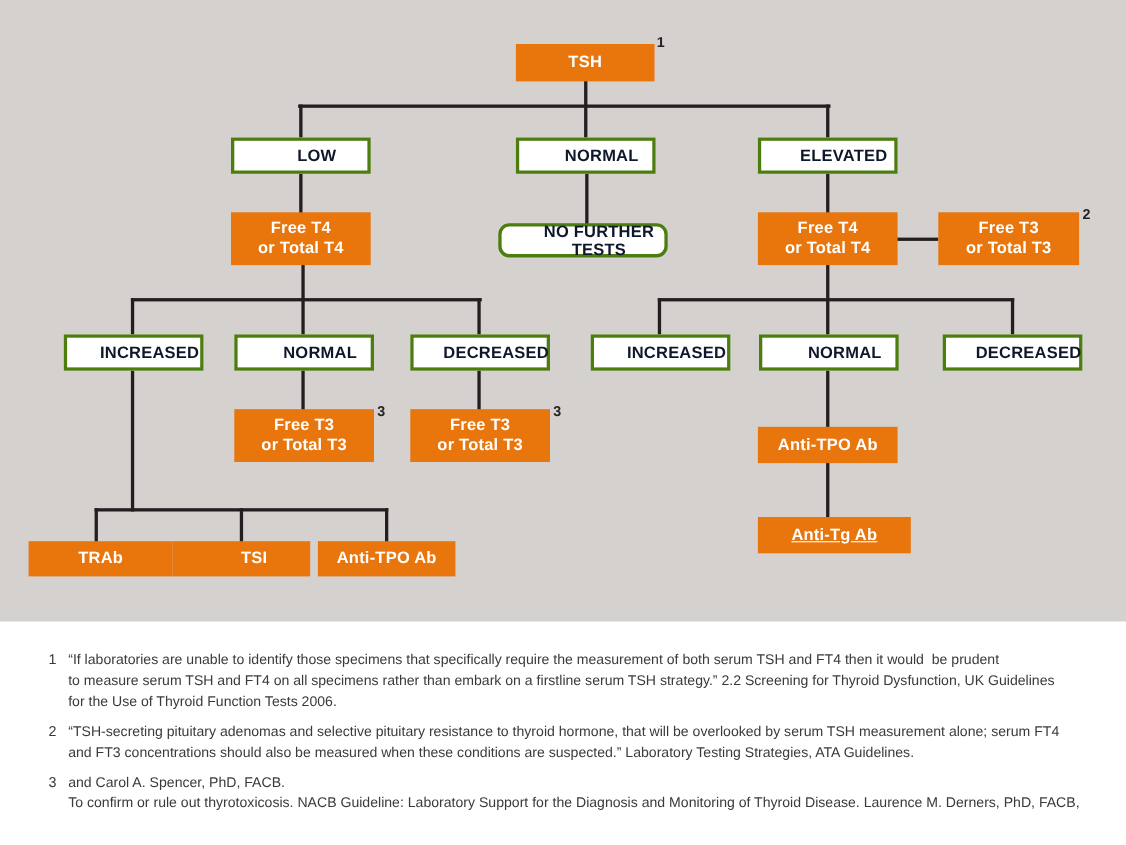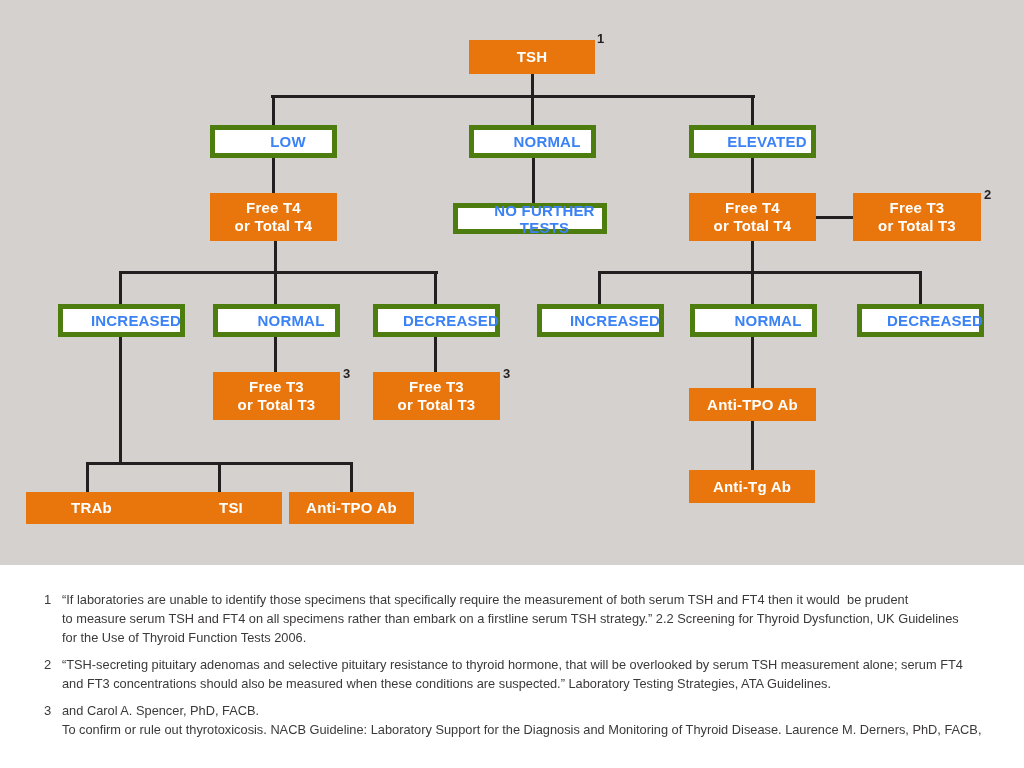--- a/index.html
+++ b/index.html
@@ -6,21 +6,21 @@
   .canvas{
     position:relative;width:1024px;height:768px;background:#ffffff;
     font-family:"Liberation Sans",sans-serif;overflow:hidden;
   }
   .panel{position:absolute;left:0;top:0;width:1024px;height:565px;background:#d4d1ce;}
   .line{position:absolute;background:#231f20;}
   .box{
     position:absolute;display:flex;flex-direction:column;align-items:center;justify-content:center;
     box-sizing:border-box;text-align:center;font-weight:bold;font-size:15px;letter-spacing:.2px;
   }
-  .box.white{background:#ffffff;border:5px solid #4d7c0f;color:#3b82f6;padding-left:29px;}
+  .box.white{background:#ffffff;border:3px solid #4d7c0f;color:#0f172a;padding-left:29px;}
   .box.orange{background:#e8760d;color:#ffffff;line-height:18px;}
   .sup{position:absolute;font-size:13px;font-weight:600;color:#231f20;}
   .footnotes{position:absolute;left:44px;top:590px;width:960px;color:#3b393a;}
   .footnote{display:grid;grid-template-columns:18px 1fr;margin-bottom:8px;}
   .fn-num{font-size:13px;line-height:19px;}
   .fn-line{font-size:12.8px;line-height:19px;white-space:pre;}
 </style>
 </head>
 <body>
 
@@ -69,21 +69,21 @@
       <div>NORMAL</div>
     </div>
     <div class="box white" style="left:689px;top:125px;width:127px;height:33px;">
       <div>ELEVATED</div>
     </div>
 
     <div class="box orange" style="left:210px;top:193px;width:127px;height:48px;">
       <div>Free T4</div>
       <div>or Total T4</div>
     </div>
-    <div class="box white" style="left:453px;top:203px;width:154px;height:31px;">
+    <div class="box white" style="left:453px;top:203px;width:154px;height:31px;border-radius:10px;">
       <div>NO FURTHER TESTS</div>
     </div>
     <div class="box orange" style="left:689px;top:193px;width:127px;height:48px;">
       <div>Free T4</div>
       <div>or Total T4</div>
     </div>
     <div class="box orange" style="left:853px;top:193px;width:128px;height:48px;">
       <div>Free T3</div>
       <div>or Total T3</div>
     </div>
@@ -116,21 +116,21 @@
     <div class="sup" style="left:343px;top:366px;">3</div>
     <div class="box orange" style="left:373px;top:372px;width:127px;height:48px;">
       <div>Free T3</div>
       <div>or Total T3</div>
     </div>
     <div class="sup" style="left:503px;top:366px;">3</div>
 
     <div class="box orange" style="left:689px;top:388px;width:127px;height:33px;">
       <div>Anti-TPO Ab</div>
     </div>
-    <div class="box orange" style="left:689px;top:470px;width:126px;height:33px;">
+    <div class="box orange" style="left:689px;top:470px;width:139px;height:33px;text-decoration:underline;">
       <div>Anti-Tg Ab</div>
     </div>
 
     <div class="box orange" style="left:26px;top:492px;width:131px;height:32px;align-items:center;">
       <div>TRAb</div>
     </div>
     <div class="box orange" style="left:157px;top:492px;width:125px;height:32px;padding-left:23px;">
       <div>TSI</div>
     </div>
     <div class="box orange" style="left:289px;top:492px;width:125px;height:32px;">

